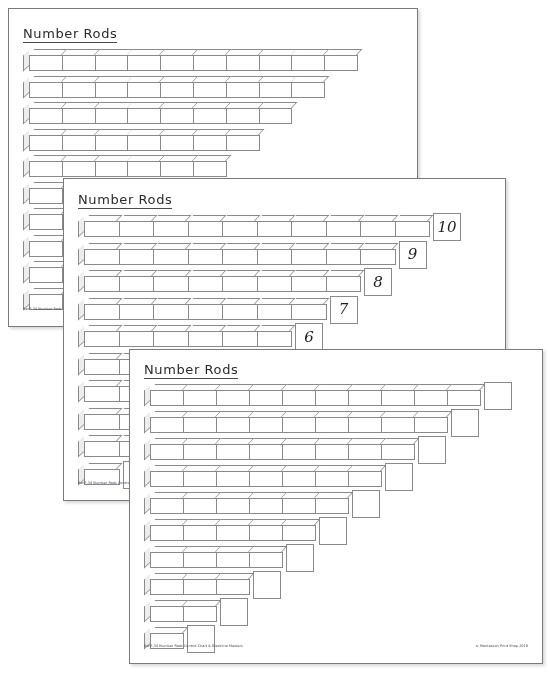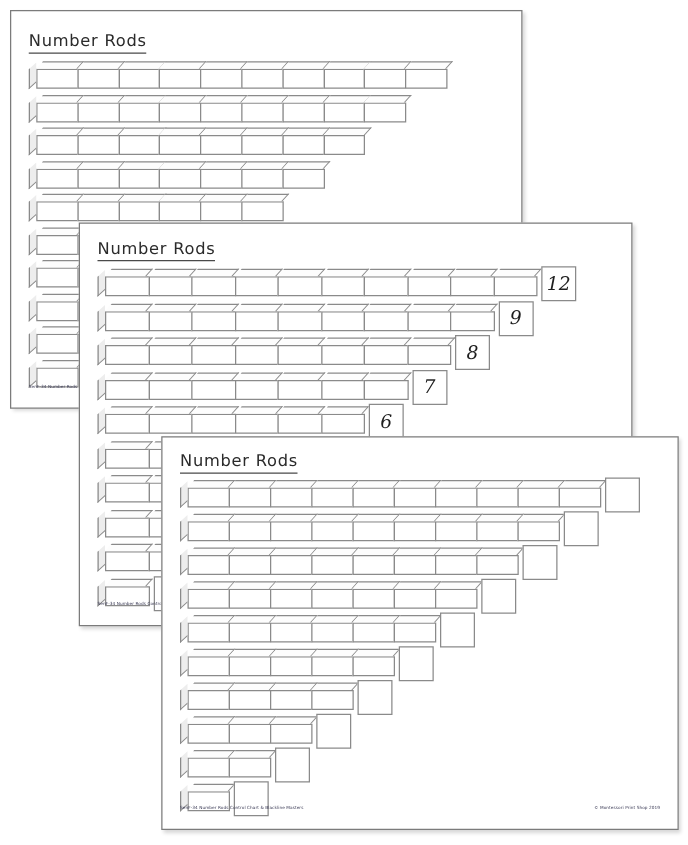--- a/index.html
+++ b/index.html
@@ -273,21 +273,21 @@
             <div class="unit" style="width: 35.5px;"></div>
             <div class="unit" style="width: 35.5px;"></div>
             <div class="unit" style="width: 35.5px;"></div>
             <div class="unit" style="width: 35.5px;"></div>
             <div class="unit" style="width: 35.5px;"></div>
             <div class="unit" style="width: 35.5px;"></div>
             <div class="unit" style="width: 35.5px;"></div>
             <div class="unit" style="width: 35.5px;"></div>
             <div class="unit" style="width: 35.5px;"></div>
           </div>
-          <div class="card" style="left: 355px; top: -2px;">12</div>
+          <div class="card" style="left: 355px; top: -2px;">10</div>
         </div>
         <div class="rod-row" style="left: 14px; top: 63.5px;">
           <div class="rod">
             <div class="unit first" style="width: 35.5px;"></div>
             <div class="unit" style="width: 35.5px;"></div>
             <div class="unit" style="width: 35.5px;"></div>
             <div class="unit" style="width: 35.5px;"></div>
             <div class="unit" style="width: 35.5px;"></div>
             <div class="unit" style="width: 35.5px;"></div>
             <div class="unit" style="width: 35.5px;"></div>

